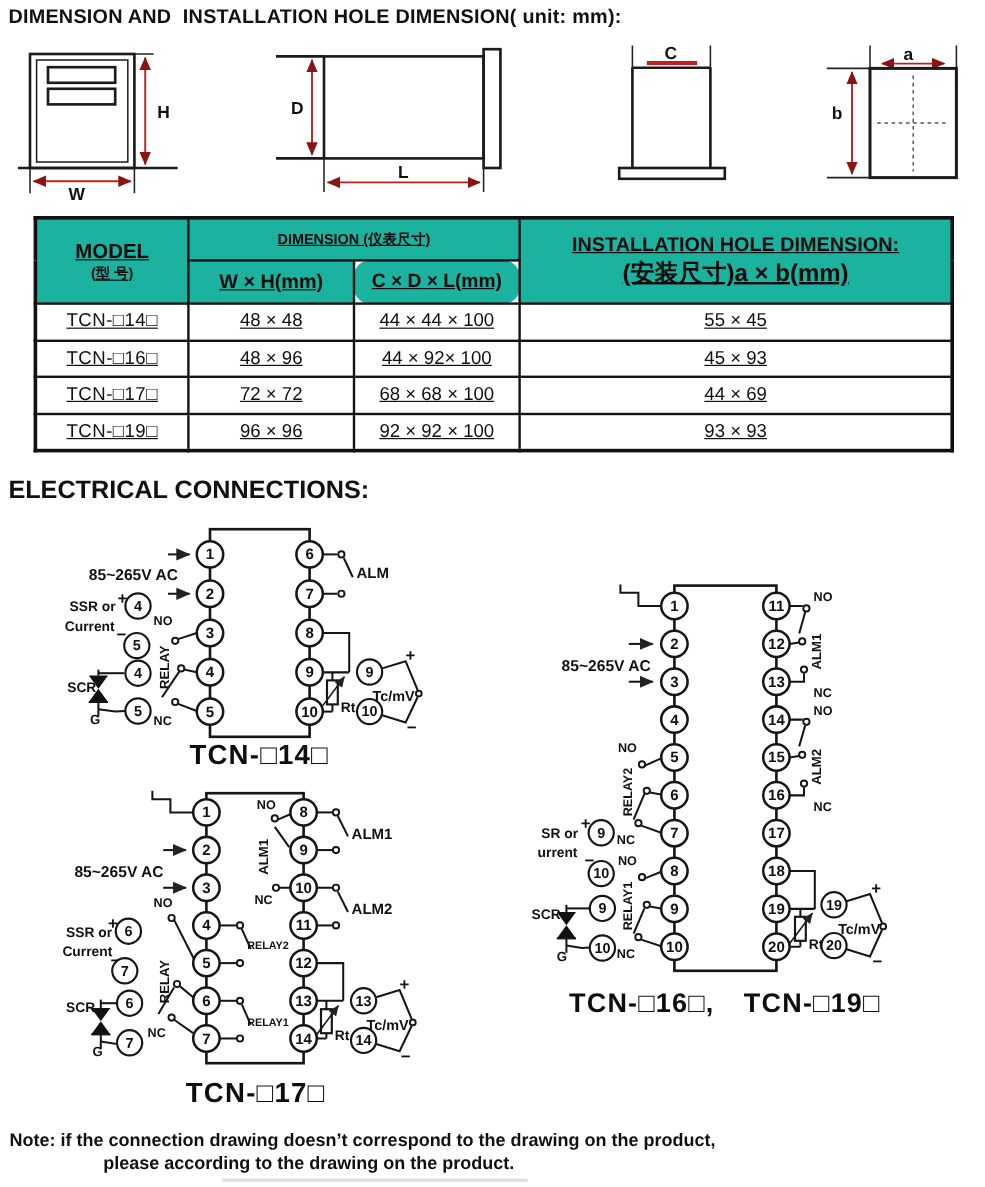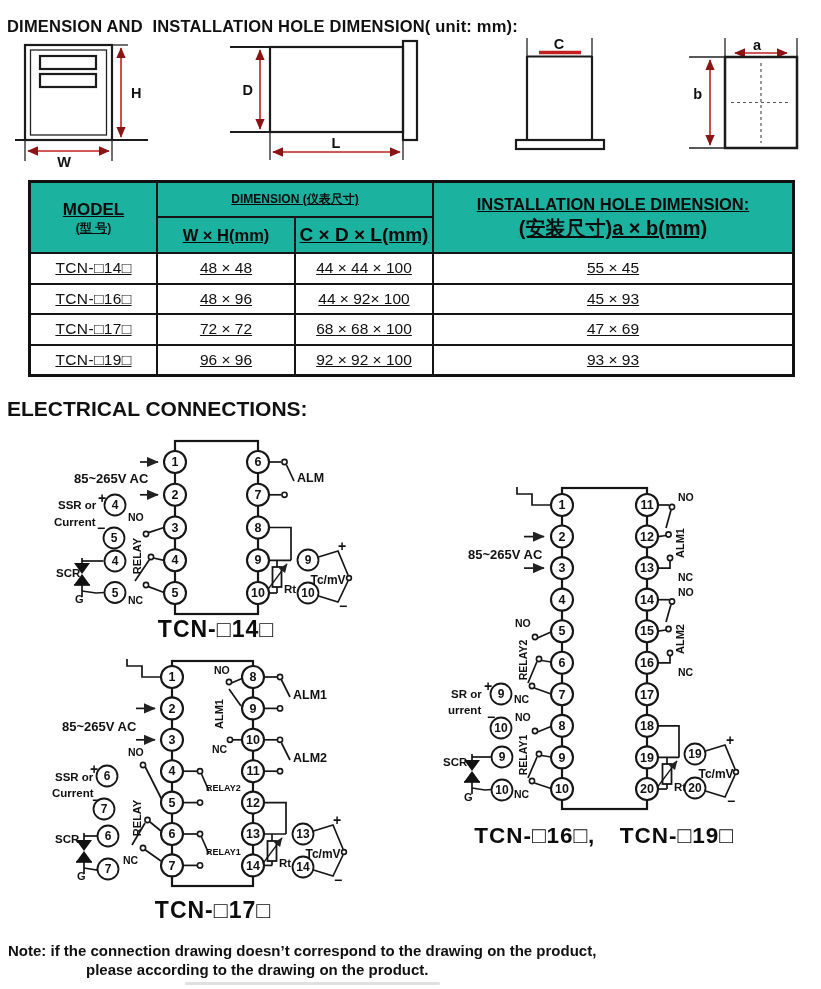--- a/index.html
+++ b/index.html
@@ -1,34 +1,34 @@
 <!DOCTYPE html>
 <html><head>
 <meta charset="utf-8">
 <style>
   html,body{margin:0;padding:0;}
   body{width:821px;height:989px;position:relative;background:#fff;
        font-family:"Liberation Sans","DejaVu Sans",sans-serif;color:#111;overflow:hidden;}
   .abs{position:absolute;}
-  .page-title{left:7px;top:17px;font-size:16.5px;font-weight:bold;letter-spacing:.2px;white-space:pre;text-align:center;}
+  .page-title{left:7px;top:5px;font-size:16.5px;font-weight:bold;letter-spacing:.2px;white-space:pre;text-align:center;}
   .sec-title{left:7px;top:397px;font-size:21px;font-weight:bold;}
   .note{left:8px;top:940px;font-size:15px;font-weight:bold;line-height:21px;white-space:pre;}
   .note2{left:55px;top:961px;font-size:15px;font-weight:bold;margin-left:31px;}
   .artifact{left:185px;top:982px;width:255px;height:3px;background:#c6c6c6;opacity:.55;border-radius:2px;}
 
   
   table.spec{position:absolute;left:28px;top:180px;border-collapse:collapse;table-layout:fixed;
              width:767px;border:3px solid #111;}
   table.spec th,table.spec td{border:2.4px solid #141414;padding:0;text-align:center;vertical-align:middle;text-decoration:underline;}
   th.teal{background:#1cb2a0;color:#0b0b0b;font-weight:bold;}
   th.h-model{width:125px;font-size:17px;line-height:1.25;}
   th.h-model .cn{font-size:12px;font-weight:bold;text-align:center;}
   th.h-dim{font-size:12px;height:33px;border-bottom:3.2px solid #f2f2f2;}
   th.h-wh{width:132px;font-size:16.5px;height:34px;border-right:3.2px solid #f2f2f2;}
-  th.h-cdl{width:152px;font-size:19px;}
+  th.h-cdl{width:152px;font-size:16px;border-radius:13px;}
   th.h-inst{width:358px;font-size:16.5px;line-height:1.3;}
   th.h-inst .cn{font-size:20px;font-weight:bold;}
   td.c-model{background:#e3e3e3;font-size:16px;letter-spacing:.4px;}
   table.spec td{height:28.5px;font-size:15.5px;background:#fff;}
 
   
   .body-l{stroke:#1b1b1b;stroke-width:2.2;fill:none;}
   .thin{stroke:#222;stroke-width:1.3;fill:none;}
   .red{stroke:#c22020;stroke-width:1.6;fill:none;}
   .redthick{stroke:#c22020;stroke-width:3.4;fill:none;}
@@ -144,21 +144,21 @@
       <tr>
         <td class="c-model">TCN-□16□</td>
         <td class="c-wh">48 × 96</td>
         <td class="c-cdl">44 × 92× 100</td>
         <td class="c-install">45 × 93</td>
       </tr>
       <tr>
         <td class="c-model">TCN-□17□</td>
         <td class="c-wh">72 × 72</td>
         <td class="c-cdl">68 × 68 × 100</td>
-        <td class="c-install">47 × 69</td>
+        <td class="c-install">44 × 69</td>
       </tr>
       <tr>
         <td class="c-model">TCN-□19□</td>
         <td class="c-wh">96 × 96</td>
         <td class="c-cdl">92 × 92 × 100</td>
         <td class="c-install">93 × 93</td>
       </tr>
     </tbody>
 </table>
 

